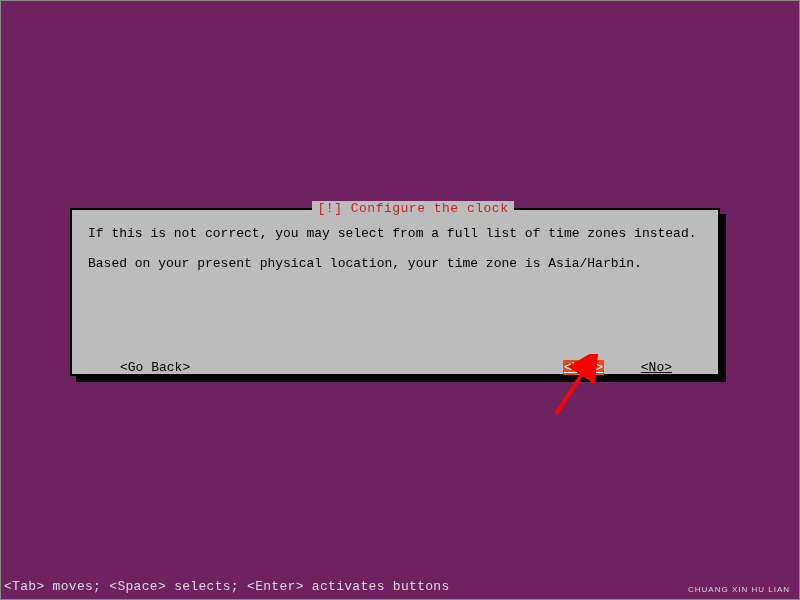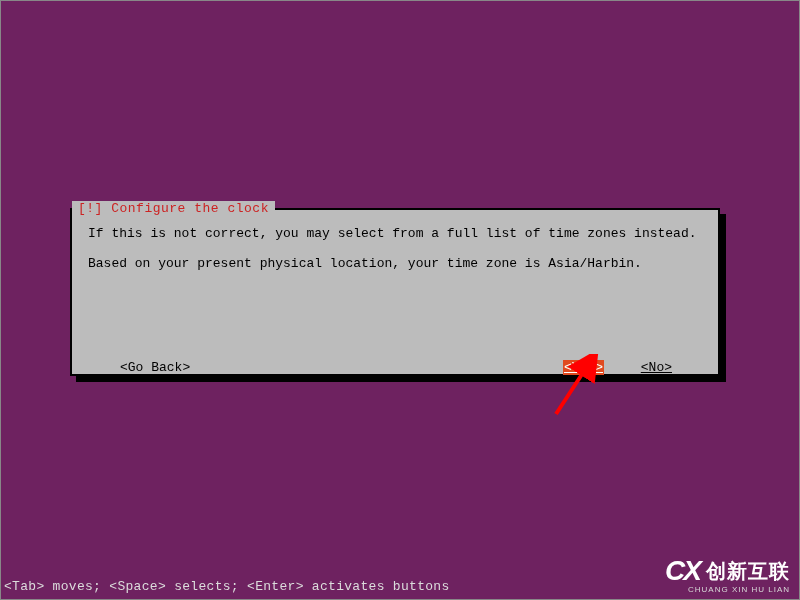--- a/index.html
+++ b/index.html
@@ -38,22 +38,23 @@
       top: 208px;
       left: 70px;
       width: 650px;
       height: 168px;
       background: #bcbcbc;
       border: 2px solid #000;
     }
     .dialog-title-wrap {
       position: absolute;
       top: -9px;
-      left: 0;
+      left: 18px;
       width: 100%;
+      text-align: center;
     }
     .dialog-title {
       display: inline-block;
       background: #bcbcbc;
       padding: 0 6px;
       color: #c22;
       font-weight: normal;
       letter-spacing: 0.5px;
     }
     .dialog-body {
@@ -160,20 +161,16 @@
     <marker id="ah" markerWidth="8" markerHeight="8" refX="4" refY="4" orient="auto">
       <polygon points="0,0 8,4 0,8" fill="#ff0000"></polygon>
     </marker>
   </defs>
   <line x1="10" y1="60" x2="44" y2="8" stroke="#ff0000" stroke-width="4" marker-end="url(#ah)"></line>
 </svg>
 
 <div class="footer-hint">&lt;Tab&gt; moves; &lt;Space&gt; selects; &lt;Enter&gt; activates buttons</div>
 
 <div class="watermark">
-  <div class="logo-row">
-    <span class="cx">CX</span>
-    <span class="cn">创新互联</span>
-  </div>
   <div class="py">CHUANG XIN HU LIAN</div>
 </div>
 
 <div class="image-border"></div>
 
 </body></html>

